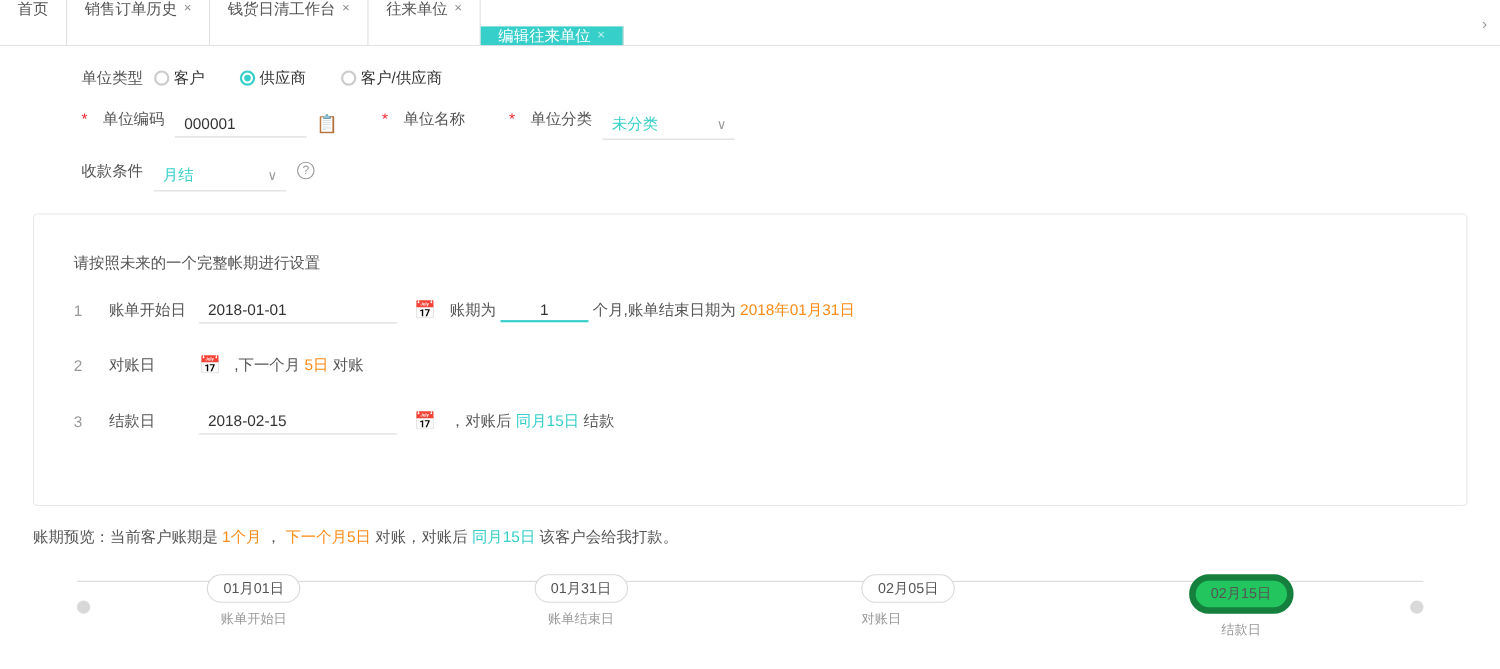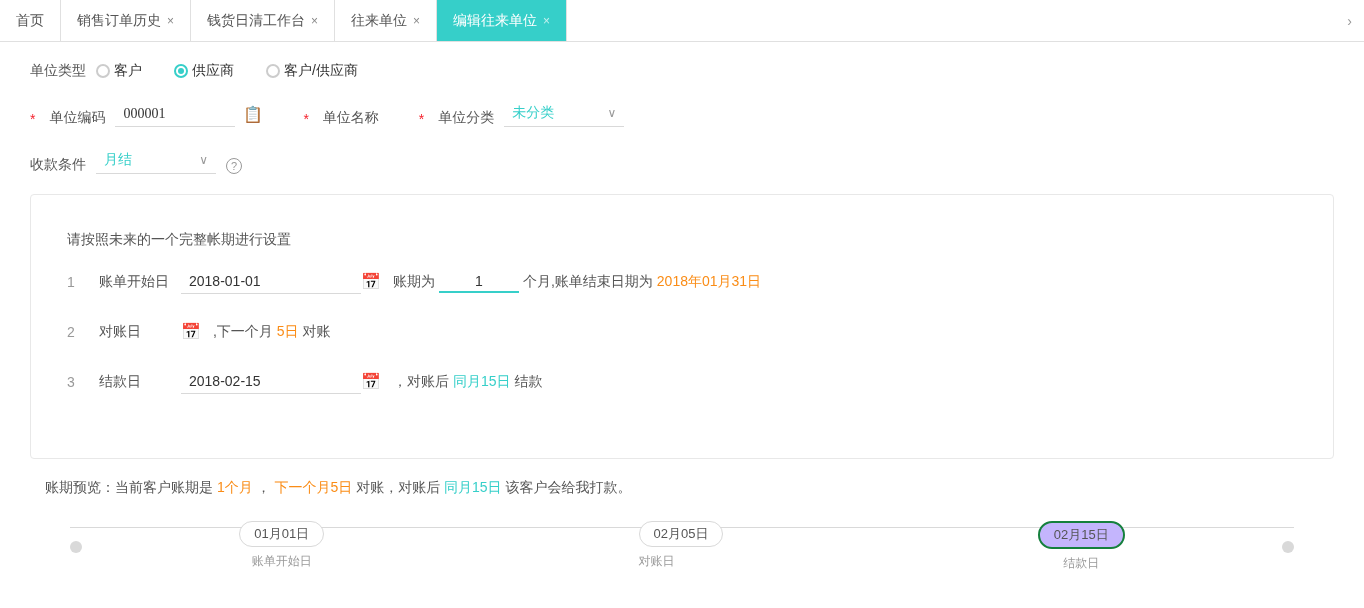--- a/index.html
+++ b/index.html
@@ -8,32 +8,32 @@
     
     .tab-bar {
       display: flex;
       background: #fff;
       border-bottom: 1px solid #e0e0e0;
       align-items: stretch;
       height: 42px;
     }
     .tab {
       display: flex;
-      align-items: center;
       padding: 0 16px;
       cursor: pointer;
       border-right: 1px solid #e0e0e0;
       font-size: 14px;
       color: #555;
       gap: 6px;
       white-space: nowrap;
     }
     .tab.active {
       background: #36cfc9;
       color: #fff;
+      margin-top: 24px;
     }
     .tab .close-btn {
       font-size: 12px;
       color: inherit;
       opacity: 0.7;
       cursor: pointer;
     }
     .tab.active .close-btn { color: #fff; }
     .tab-arrow {
       margin-left: auto;
@@ -47,24 +47,25 @@
     
     .content {
       background: #fff;
       padding: 20px 30px;
       min-height: calc(100vh - 42px);
     }
 
     
     .form-row {
       display: flex;
-      align-items: flex-end;
+      align-items: flex-start;
       margin-bottom: 20px;
       gap: 10px;
       flex-wrap: wrap;
+      margin-left: 44px;
     }
 
     .form-label {
       color: #555;
       white-space: nowrap;
     }
     .required-star {
       color: #f5222d;
       margin-right: 4px;
     }
@@ -105,21 +106,21 @@
     
     .input-field {
       border: none;
       border-bottom: 1px solid #d9d9d9;
       outline: none;
       padding: 4px 8px;
       font-size: 14px;
       color: #333;
       background: transparent;
     }
-    .input-narrow { width: 120px; font-family: Liberation Serif, serif; }
+    .input-narrow { width: 120px; }
     .input-medium { width: 180px; }
     .input-wide { width: 220px; }
 
     
     .select-wrap {
       display: flex;
       align-items: center;
       border-bottom: 1px solid #d9d9d9;
       padding: 4px 8px;
       gap: 6px;
@@ -184,40 +185,39 @@
       flex-shrink: 0;
     }
     .row-label {
       color: #555;
       white-space: nowrap;
       width: 70px;
     }
     .row-value {
       display: flex;
       align-items: center;
-      gap: 0;
+      gap: 16px;
     }
     .row-desc {
       color: #555;
       display: flex;
       align-items: center;
       gap: 4px;
     }
 
     
     .text-orange { color: #fa8c16; text-align: center; }
     
     .text-teal { color: #36cfc9; }
 
     
     .preview-text {
       font-size: 14px;
       color: #555;
       margin-bottom: 24px;
-      margin-left: 15px;
     }
 
     
     .period-input {
       border: none;
       border-bottom: 2px solid #36cfc9;
       outline: none;
       width: 80px;
       padding: 2px 4px;
       font-size: 14px;
@@ -368,26 +368,30 @@
 
       <div style="position:absolute; top: 6px; left: 0; right: 0; height: 1px; background: #d9d9d9; z-index:0;"></div>
 
       <div style="width:12px;height:12px;border-radius:50%;background:#d9d9d9;position:relative;z-index:1;flex-shrink:0;"></div>
 
       <div style="flex:1;display:flex;justify-content:space-around;">
         <div style="display:flex;flex-direction:column;align-items:center;position:relative;z-index:1;">
           <div style="background:#fff;border:1px solid #d9d9d9;border-radius:20px;padding:3px 14px;font-size:13px;color:#555;white-space:nowrap;">01月01日</div>
           <div style="font-size:12px;color:#999;margin-top:6px;white-space:nowrap;">账单开始日</div>
         </div>
+        <div style="display:flex;flex-direction:column;align-items:center;position:relative;z-index:1;">
+          <div style="background:#fff;border:1px solid #d9d9d9;border-radius:20px;padding:3px 14px;font-size:13px;color:#555;white-space:nowrap;">01月31日</div>
+          <div style="font-size:12px;color:#999;margin-top:6px;white-space:nowrap;">账单结束日</div>
+        </div>
         <div style="display:flex;flex-direction:column;position:relative;z-index:1;">
           <div style="background:#fff;border:1px solid #d9d9d9;border-radius:20px;padding:3px 14px;font-size:13px;color:#555;white-space:nowrap;">02月05日</div>
           <div style="font-size:12px;color:#999;margin-top:6px;white-space:nowrap;">对账日</div>
         </div>
         <div style="display:flex;flex-direction:column;align-items:center;position:relative;z-index:1;">
-          <div style="background:#c4b5fd;border:2px solid #15803d;border-radius:20px;padding:3px 14px;font-size:13px;color:#555;white-space:nowrap;">02月15日</div>
+          <div style="background:#22c55e;border:6px solid #15803d;border-radius:20px;padding:3px 14px;font-size:13px;color:#555;white-space:nowrap;">02月15日</div>
           <div style="font-size:12px;color:#999;margin-top:6px;white-space:nowrap;">结款日</div>
         </div>
       </div>
 
       <div style="width:12px;height:12px;border-radius:50%;background:#d9d9d9;position:relative;z-index:1;flex-shrink:0;"></div>
     </div>
   </div>
 
 </div>
 

